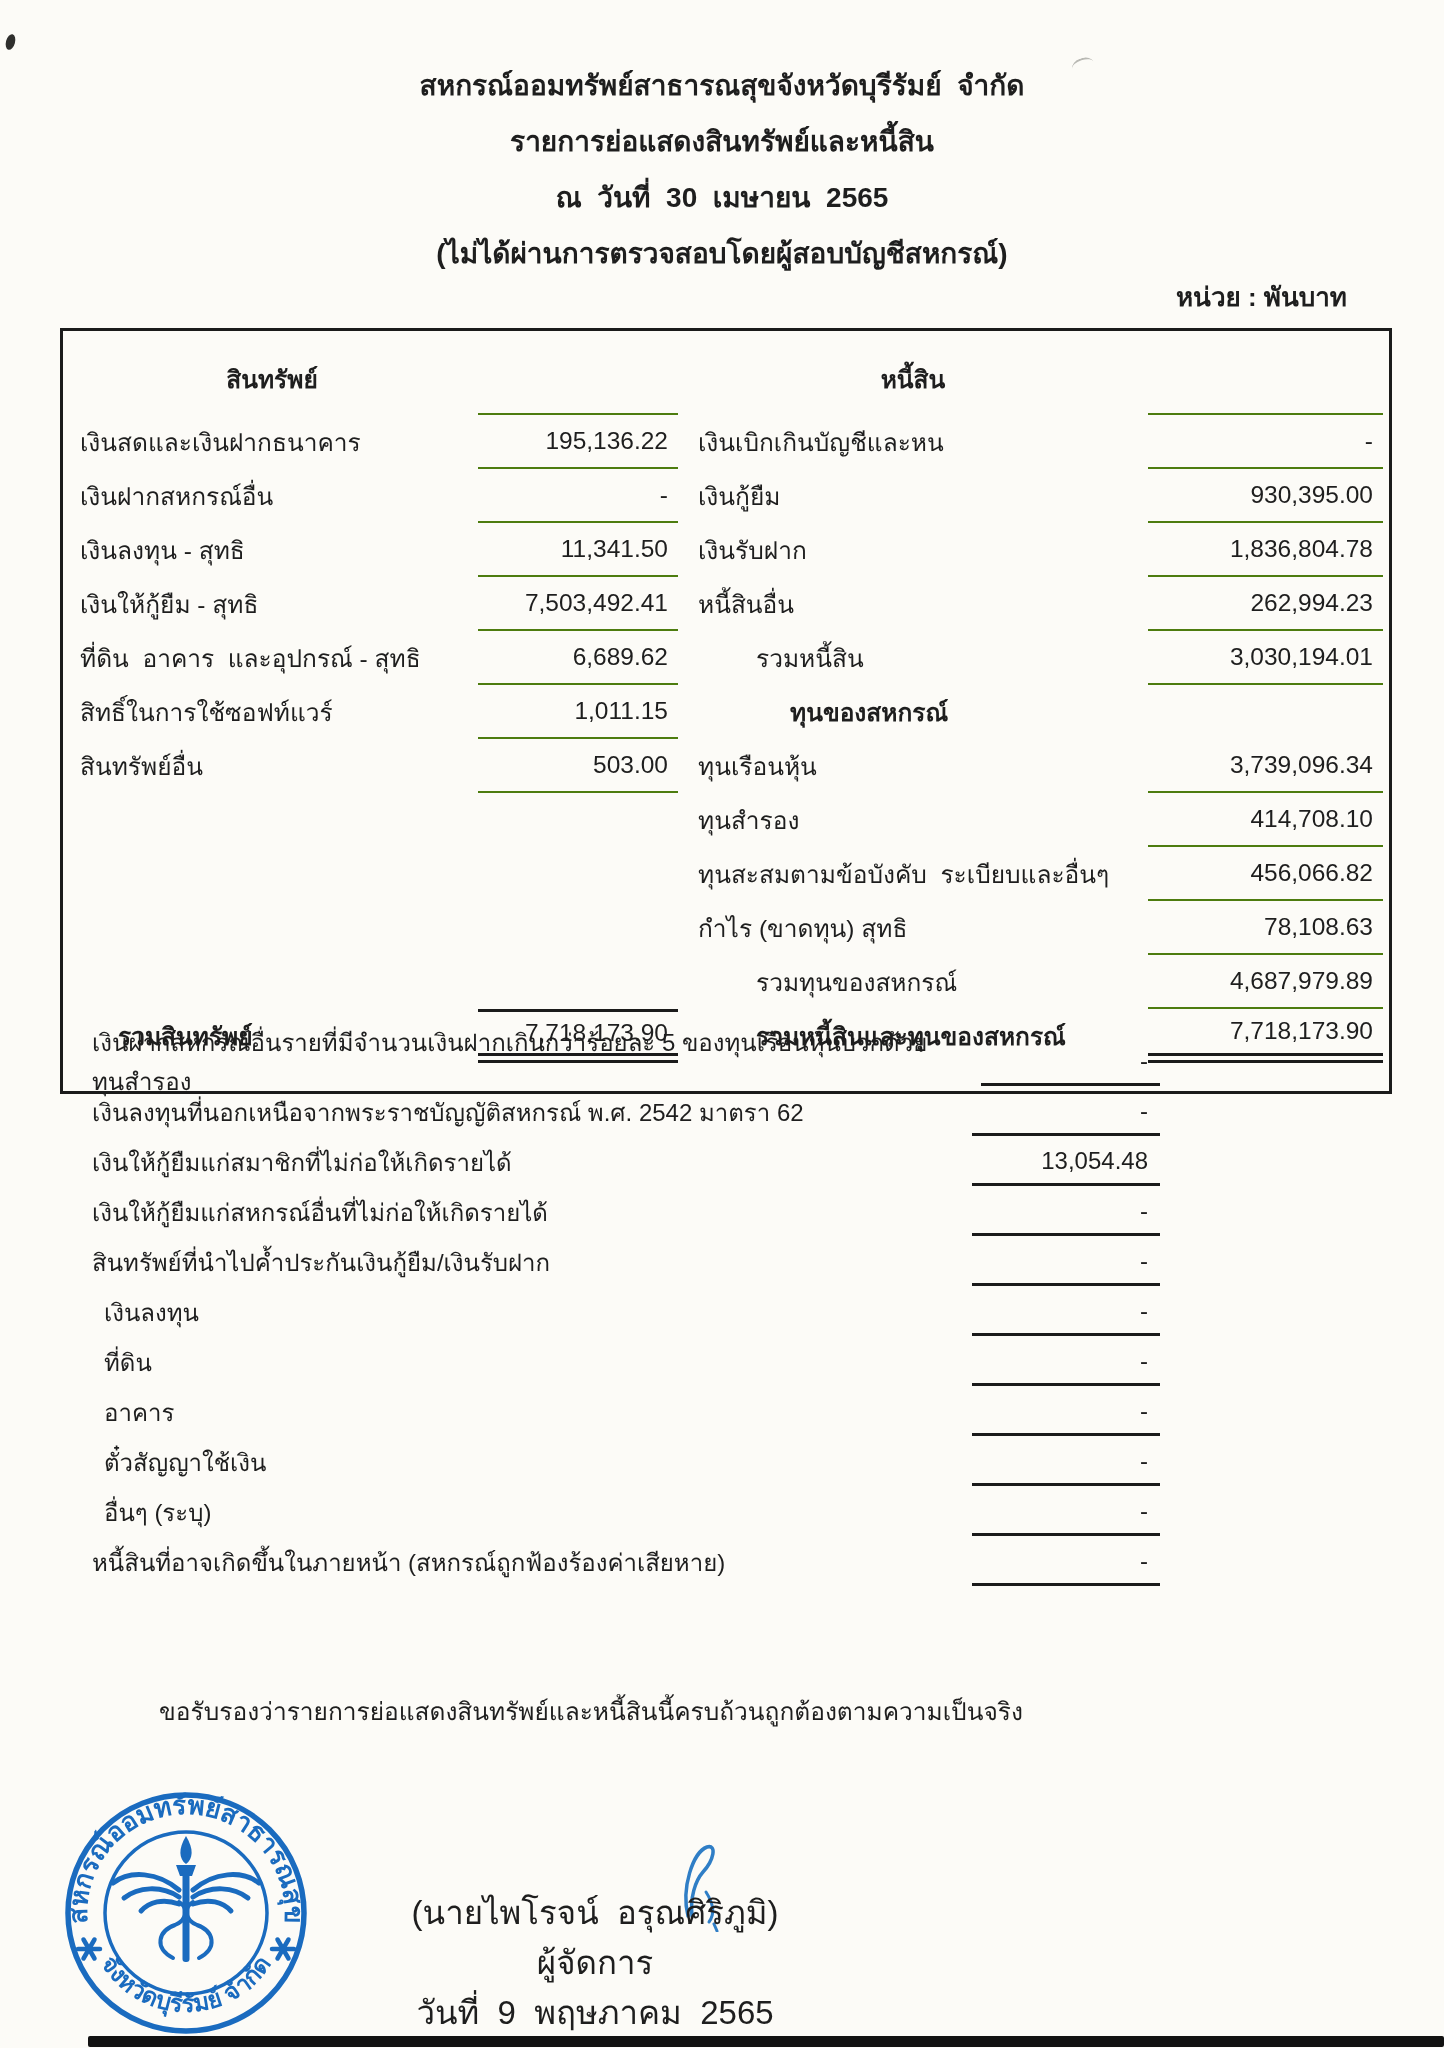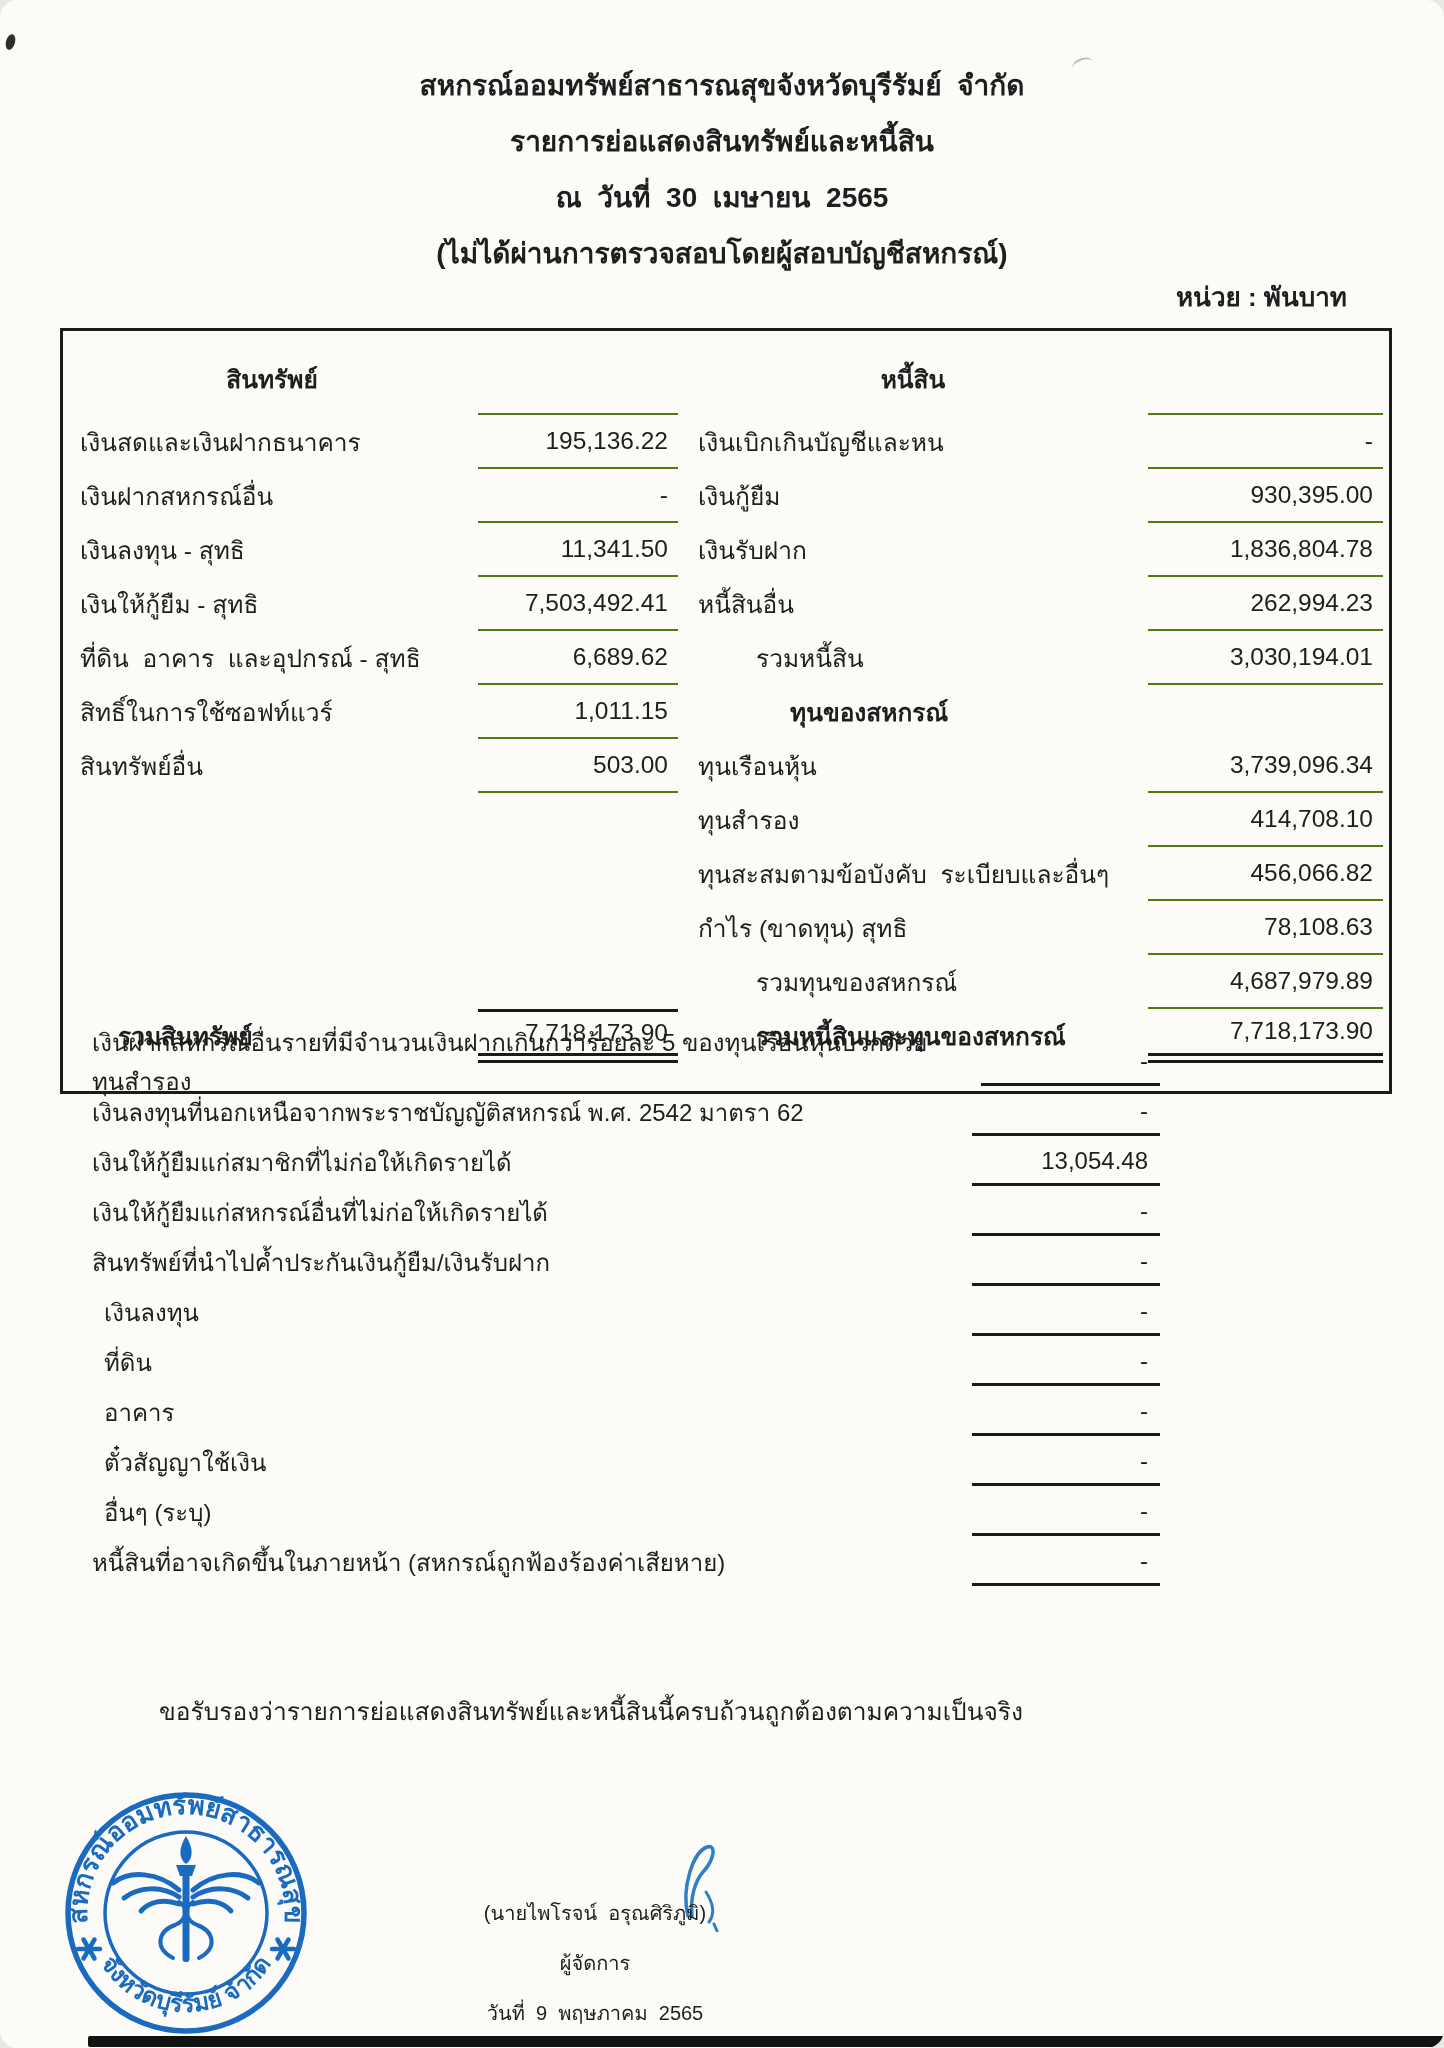--- a/index.html
+++ b/index.html
@@ -1,21 +1,20 @@
 <!DOCTYPE html>
 <html lang="th"><head>
 <meta charset="utf-8">
 <style>
   html,body{margin:0;padding:0;background:#e8e8e6;}
   .page{
     position:relative;width:1444px;height:2048px;margin:0 auto;
     background:#fcfbf7;overflow:hidden;
     font-family:"Liberation Sans","DejaVu Sans",sans-serif;
     color:#1e1e1e;
-    border-radius:18px;
   }
   
   .titles{position:absolute;top:58px;left:0;width:100%;text-align:center;}
   .titles .tl{height:56px;line-height:56px;font-size:28px;font-weight:bold;white-space:pre-wrap;}
   .unit{position:absolute;top:276px;right:97px;font-size:26px;font-weight:bold;white-space:pre-wrap;}
   
   .bsheet{position:absolute;left:60px;top:328px;width:1323px;border:3px solid #1b1b1b;
           padding:12px 0 28px 3px;background:transparent;}
   .trow{display:grid;grid-template-columns:412px 200px 470px 235px;height:54px;}
   .trow.thead{height:72px;}
@@ -36,21 +35,21 @@
   .nrow{display:flex;height:50px;align-items:center;}
   .nlab{margin-left:92px;font-size:24px;white-space:pre-wrap;}
   .nlab.sub{margin-left:104px;}
   .nval{margin-left:auto;margin-right:284px;width:176px;height:44px;
         border-bottom:3px solid #1b1b1b;display:flex;align-items:center;
         justify-content:flex-end;padding-right:12px;font-size:24px;}
   
   .cert{position:absolute;top:1692px;left:0;width:1110px;text-align:center;
         font-size:24.5px;white-space:pre-wrap;padding-left:36px;}
   .sig-block{position:absolute;top:1888px;left:0;width:1190px;text-align:center;}
-  .sig-block .sl{height:50px;line-height:50px;font-size:20px;white-space:pre-wrap;}
+  .sig-block .sl{height:50px;line-height:50px;font-size:33px;white-space:pre-wrap;}
   .sig-svg{position:absolute;left:648px;top:1832px;}
   .seal-svg{position:absolute;left:50px;top:1780px;}
   
   .strip{position:absolute;left:88px;right:0;top:2036px;height:11px;background:#121212;border-radius:2px;}
   .speck1{position:absolute;left:6px;top:34px;width:9px;height:16px;background:#2f2f2d;border-radius:50%;transform:rotate(15deg);}
   .smudge1{position:absolute;left:1072px;top:58px;width:22px;height:12px;
            border-top:2px solid #b9b9b4;border-radius:50%;transform:rotate(-18deg);}
 </style>
 </head>
 <body>

